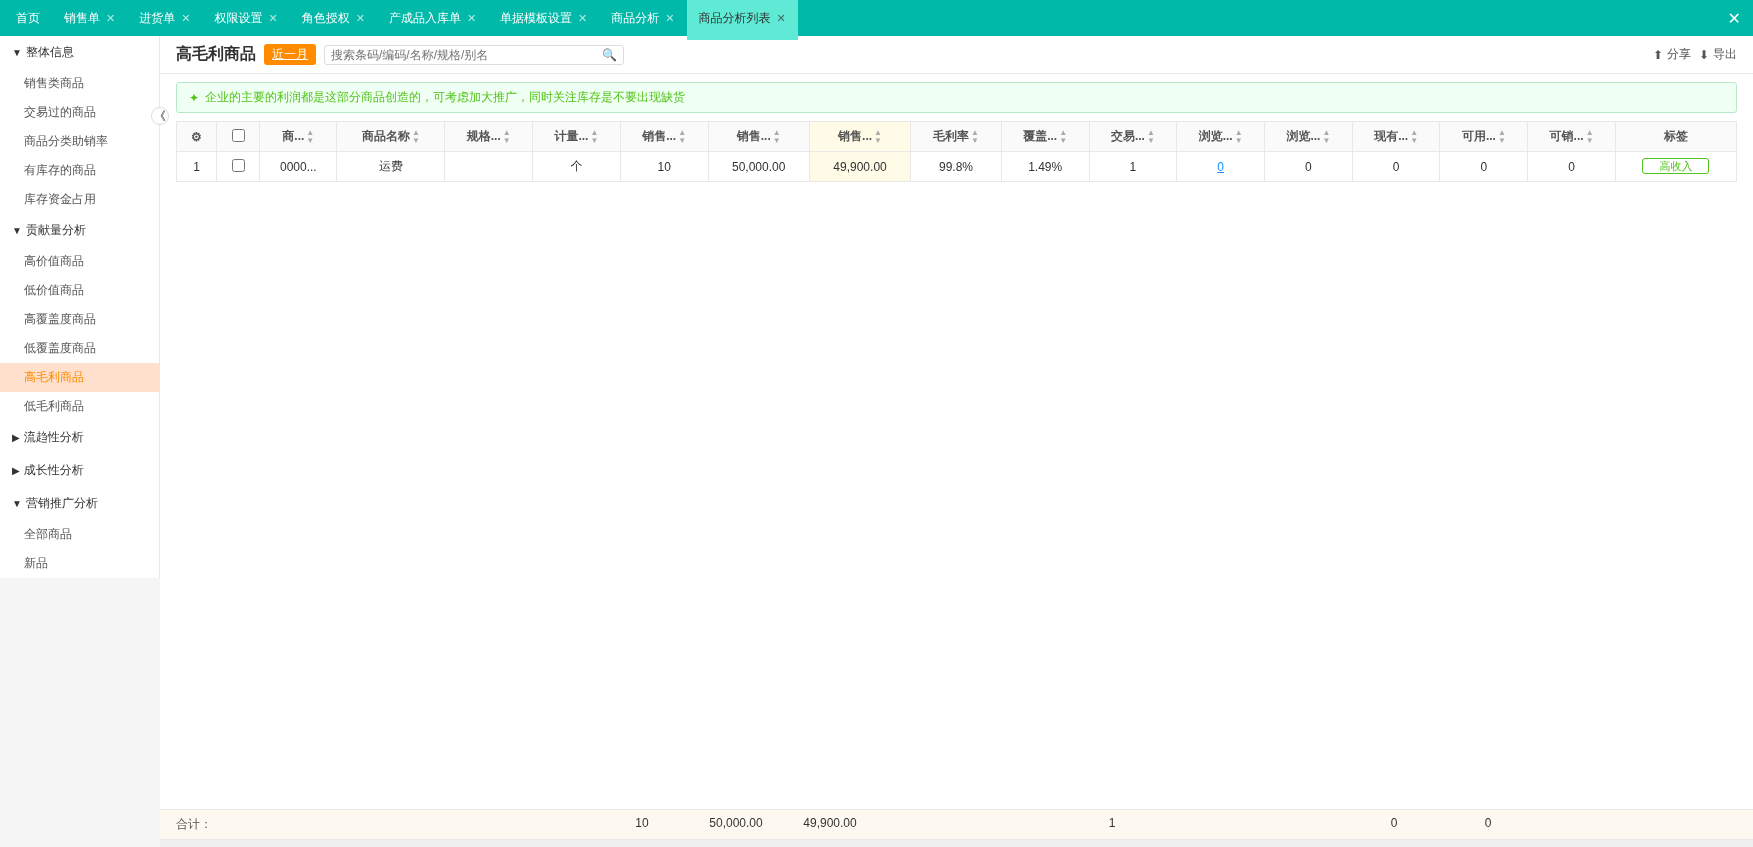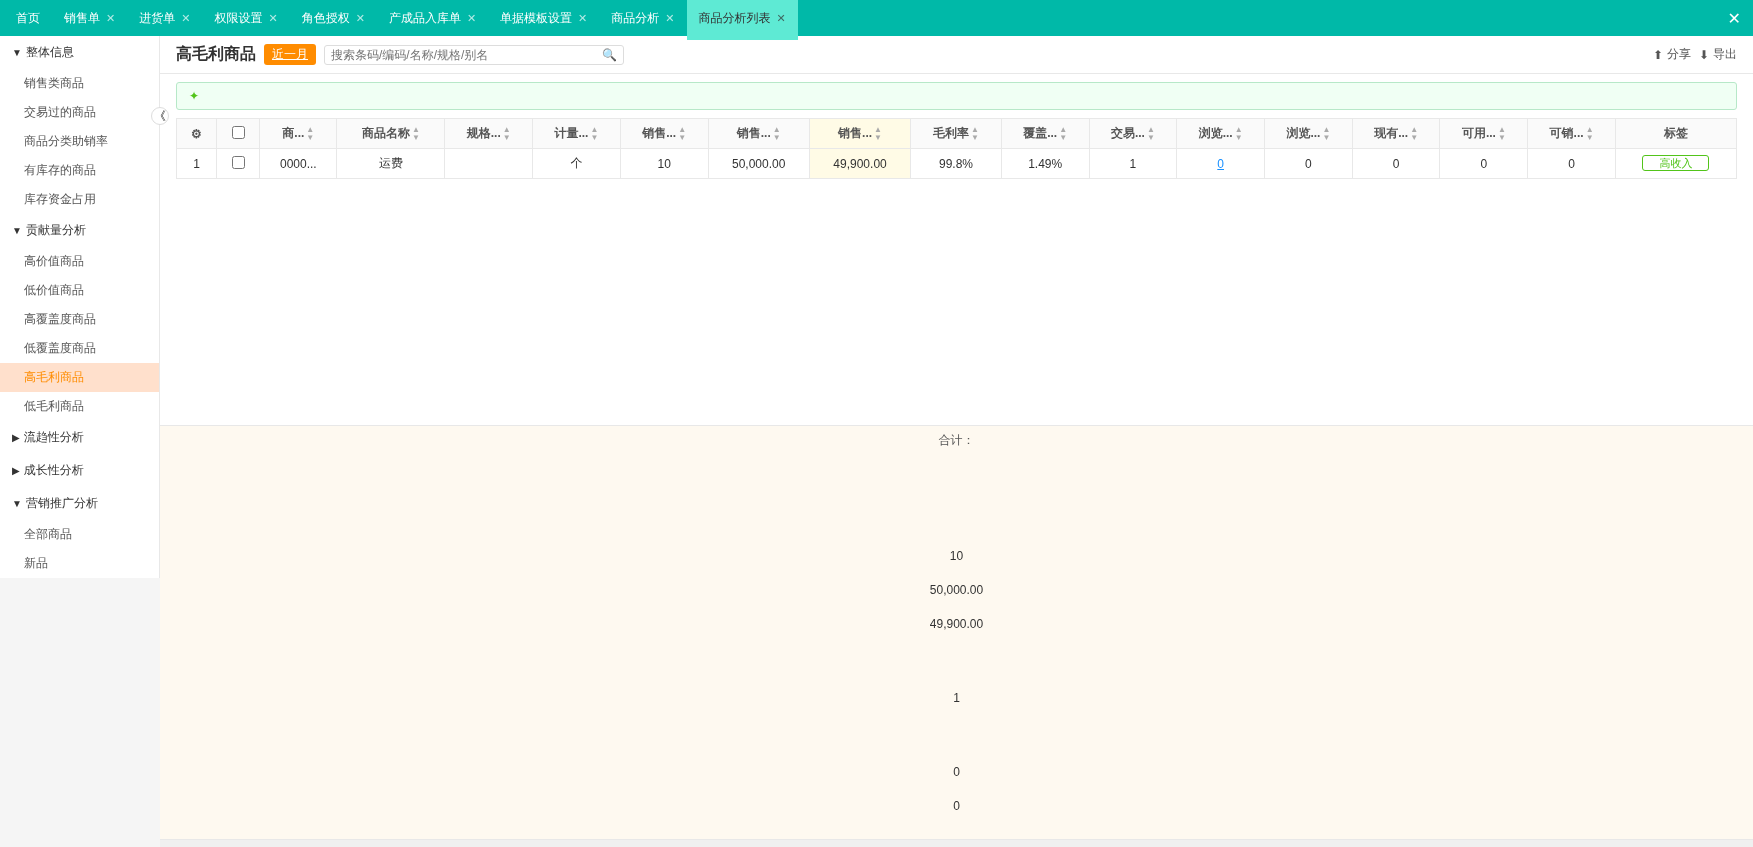--- a/index.html
+++ b/index.html
@@ -206,25 +206,24 @@
       font-size: 11px;
     }
     .link-cell { color: #1890ff; cursor: pointer; text-decoration: underline; }
 
     
     .table-footer {
       border-top: 1px solid #e8e8e8;
       background: #fef9f0;
       padding: 6px 16px;
       display: flex;
-      align-items: center;
-      gap: 20px;
+      align-items: flex-start;
+      gap: 14px;
       font-size: 12px;
       color: #333;
-      flex-direction: column;
     }
     .footer-label { color: #555; }
     .footer-cell {
       min-width: 80px;
       text-align: center;
     }
 
     
     .bottom-scroll {
       height: 8px;
@@ -359,20 +358,21 @@
         </div>
         <div class="action-btn">
           <span>⬇</span>
           <span>导出</span>
         </div>
       </div>
     </div>
 
     <div class="info-banner">
       <span>✦</span>
+      <span>企业的主要的利润都是这部分商品创造的，可考虑加大推广，同时关注库存是不要出现缺货</span>
     </div>
 
     <div class="table-container">
       <table>
         <thead>
           <tr>
             <th>
               <span>⚙</span>
             </th>
             <th>

